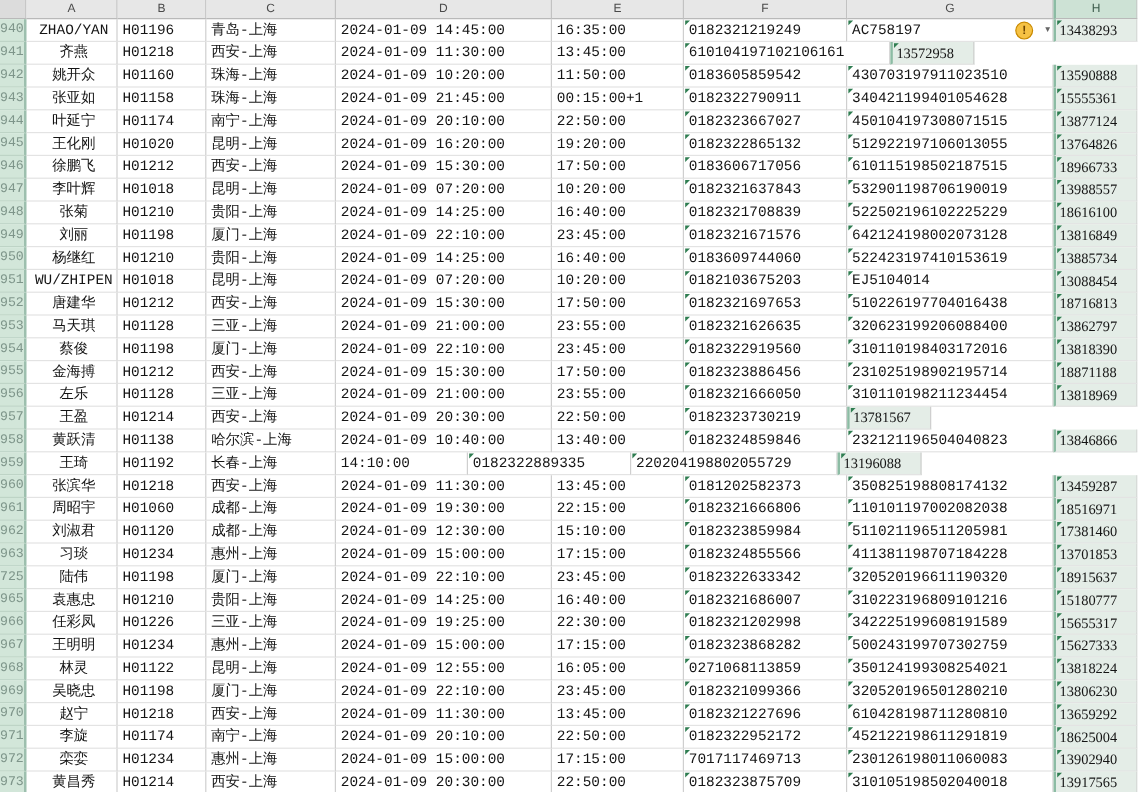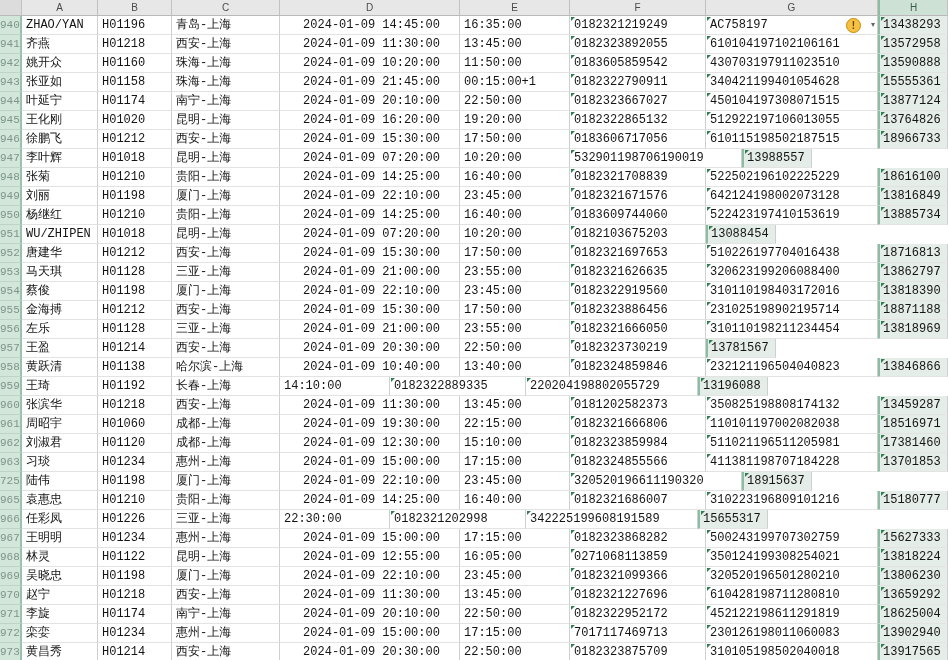--- a/index.html
+++ b/index.html
@@ -13,28 +13,28 @@
   .c{box-sizing:border-box;position:relative;overflow:hidden;white-space:nowrap;
      border-right:1px solid #cfcfcf;border-bottom:1px solid #e3e3e3;
      padding:0 0 0 4px;line-height:18px;flex:none;}
   .hdr .c{background:#e7e7e7;border-right:1px solid #c2c2c2;border-bottom:1px solid #b9b9b9;
      text-align:center;padding:0;font-size:10px;line-height:15px;color:#4a4a4a;
      font-family:"Liberation Sans","DejaVu Sans",sans-serif;}
   .col-rh{width:22px;background:#d2e6d9;border-right:2px solid #9dbfae;
      text-align:right;padding:0 3px 0 0;font-size:11px;color:#7e958a;
      border-bottom:1px solid #bed4c6;font-family:Liberation Mono, monospace;}
   .hdr .col-rh{background:#dcdcdc;border-bottom:1px solid #b9b9b9;}
-  .col-a{width:76px;}
+  .col-a{width:76px;text-align:center;}
   .col-b{width:74px;}
   .col-c{width:108px;}
-  .col-d{width:180px;text-align:center;}
+  .col-d{width:180px;}
   .col-e{width:110px;}
   .col-f{width:136px;}
   .col-g{width:172px;}
-  .col-h{width:70px;background:#e4ede7;border-left:2px solid #8cbca4;padding-left:3px;}
+  .col-h{width:70px;background:#e4ede7;border-left:2px solid #8cbca4;padding-left:3px;font-family:Liberation Serif, serif;}
   .hdr .col-h{background:#cde2d5;color:#3c5c4c;}
   .tri::before{content:'';position:absolute;top:1px;left:1px;
      border-top:4px solid #2f7d51;border-right:4px solid transparent;width:0;height:0;}
   .warn{position:absolute;right:16px;top:2px;width:13px;height:13px;border-radius:50%;
      background:#f6c244;border:1px solid #c98a00;color:#6d4400;font-size:10px;
      font-weight:bold;text-align:center;line-height:13px;
      font-family:"Liberation Sans","DejaVu Sans",sans-serif;}
   .warn-dd{position:absolute;right:2px;top:4px;font-size:8px;color:#666;line-height:10px;
      font-family:"Liberation Sans","DejaVu Sans",sans-serif;}
 </style>
@@ -65,21 +65,20 @@
         <div class="c col-g tri">AC758197<span class="warn">!</span><span class="warn-dd">▾</span></div>
         <div class="c col-h tri">13438293</div>
       </div>
       <div class="r">
         <div class="c col-rh">941</div>
         <div class="c col-a">齐燕</div>
         <div class="c col-b">H01218</div>
         <div class="c col-c">西安-上海</div>
         <div class="c col-d">2024-01-09 11:30:00</div>
         <div class="c col-e">13:45:00</div>
-        <div class="c col-f tri">0182323892055</div>
         <div class="c col-g tri">610104197102106161</div>
         <div class="c col-h tri">13572958</div>
       </div>
       <div class="r">
         <div class="c col-rh">942</div>
         <div class="c col-a">姚开众</div>
         <div class="c col-b">H01160</div>
         <div class="c col-c">珠海-上海</div>
         <div class="c col-d">2024-01-09 10:20:00</div>
         <div class="c col-e">11:50:00</div>
@@ -131,20 +130,21 @@
         <div class="c col-g tri">610115198502187515</div>
         <div class="c col-h tri">18966733</div>
       </div>
       <div class="r">
         <div class="c col-rh">947</div>
         <div class="c col-a">李叶辉</div>
         <div class="c col-b">H01018</div>
         <div class="c col-c">昆明-上海</div>
         <div class="c col-d">2024-01-09 07:20:00</div>
         <div class="c col-e">10:20:00</div>
+        <div class="c col-f tri">0182321637843</div>
         <div class="c col-g tri">532901198706190019</div>
         <div class="c col-h tri">13988557</div>
       </div>
       <div class="r">
         <div class="c col-rh">948</div>
         <div class="c col-a">张菊</div>
         <div class="c col-b">H01210</div>
         <div class="c col-c">贵阳-上海</div>
         <div class="c col-d">2024-01-09 14:25:00</div>
         <div class="c col-e">16:40:00</div>
@@ -175,20 +175,21 @@
         <div class="c col-h tri">13885734</div>
       </div>
       <div class="r">
         <div class="c col-rh">951</div>
         <div class="c col-a">WU/ZHIPEN</div>
         <div class="c col-b">H01018</div>
         <div class="c col-c">昆明-上海</div>
         <div class="c col-d">2024-01-09 07:20:00</div>
         <div class="c col-e">10:20:00</div>
         <div class="c col-f tri">0182103675203</div>
+        <div class="c col-g tri">EJ5104014</div>
         <div class="c col-h tri">13088454</div>
       </div>
       <div class="r">
         <div class="c col-rh">952</div>
         <div class="c col-a">唐建华</div>
         <div class="c col-b">H01212</div>
         <div class="c col-c">西安-上海</div>
         <div class="c col-d">2024-01-09 15:30:00</div>
         <div class="c col-e">17:50:00</div>
         <div class="c col-f tri">0182321697653</div>
@@ -314,39 +315,41 @@
         <div class="c col-g tri">411381198707184228</div>
         <div class="c col-h tri">13701853</div>
       </div>
       <div class="r">
         <div class="c col-rh">725</div>
         <div class="c col-a">陆伟</div>
         <div class="c col-b">H01198</div>
         <div class="c col-c">厦门-上海</div>
         <div class="c col-d">2024-01-09 22:10:00</div>
         <div class="c col-e">23:45:00</div>
+        <div class="c col-f tri">0182322633342</div>
         <div class="c col-g tri">320520196611190320</div>
         <div class="c col-h tri">18915637</div>
       </div>
       <div class="r">
         <div class="c col-rh">965</div>
         <div class="c col-a">袁惠忠</div>
         <div class="c col-b">H01210</div>
         <div class="c col-c">贵阳-上海</div>
         <div class="c col-d">2024-01-09 14:25:00</div>
         <div class="c col-e">16:40:00</div>
         <div class="c col-f tri">0182321686007</div>
         <div class="c col-g tri">310223196809101216</div>
         <div class="c col-h tri">15180777</div>
       </div>
       <div class="r">
         <div class="c col-rh">966</div>
         <div class="c col-a">任彩凤</div>
         <div class="c col-b">H01226</div>
         <div class="c col-c">三亚-上海</div>
+        <div class="c col-d">2024-01-09 19:25:00</div>
         <div class="c col-e">22:30:00</div>
         <div class="c col-f tri">0182321202998</div>
         <div class="c col-g tri">342225199608191589</div>
         <div class="c col-h tri">15655317</div>
       </div>
       <div class="r">
         <div class="c col-rh">967</div>
         <div class="c col-a">王明明</div>
         <div class="c col-b">H01234</div>
         <div class="c col-c">惠州-上海</div>

